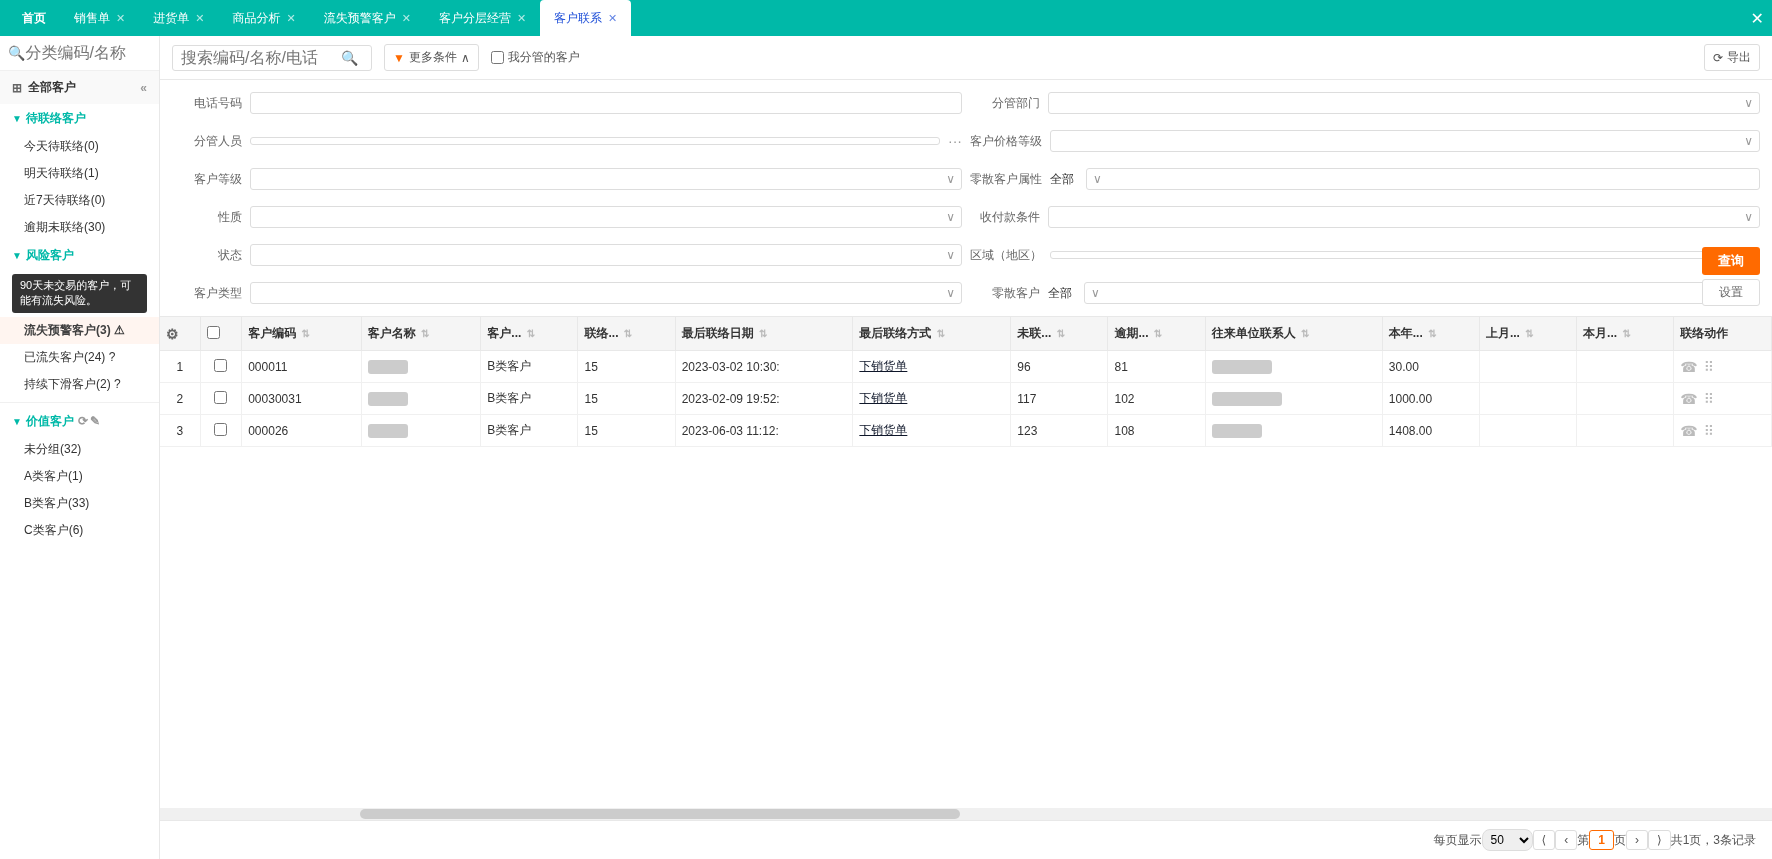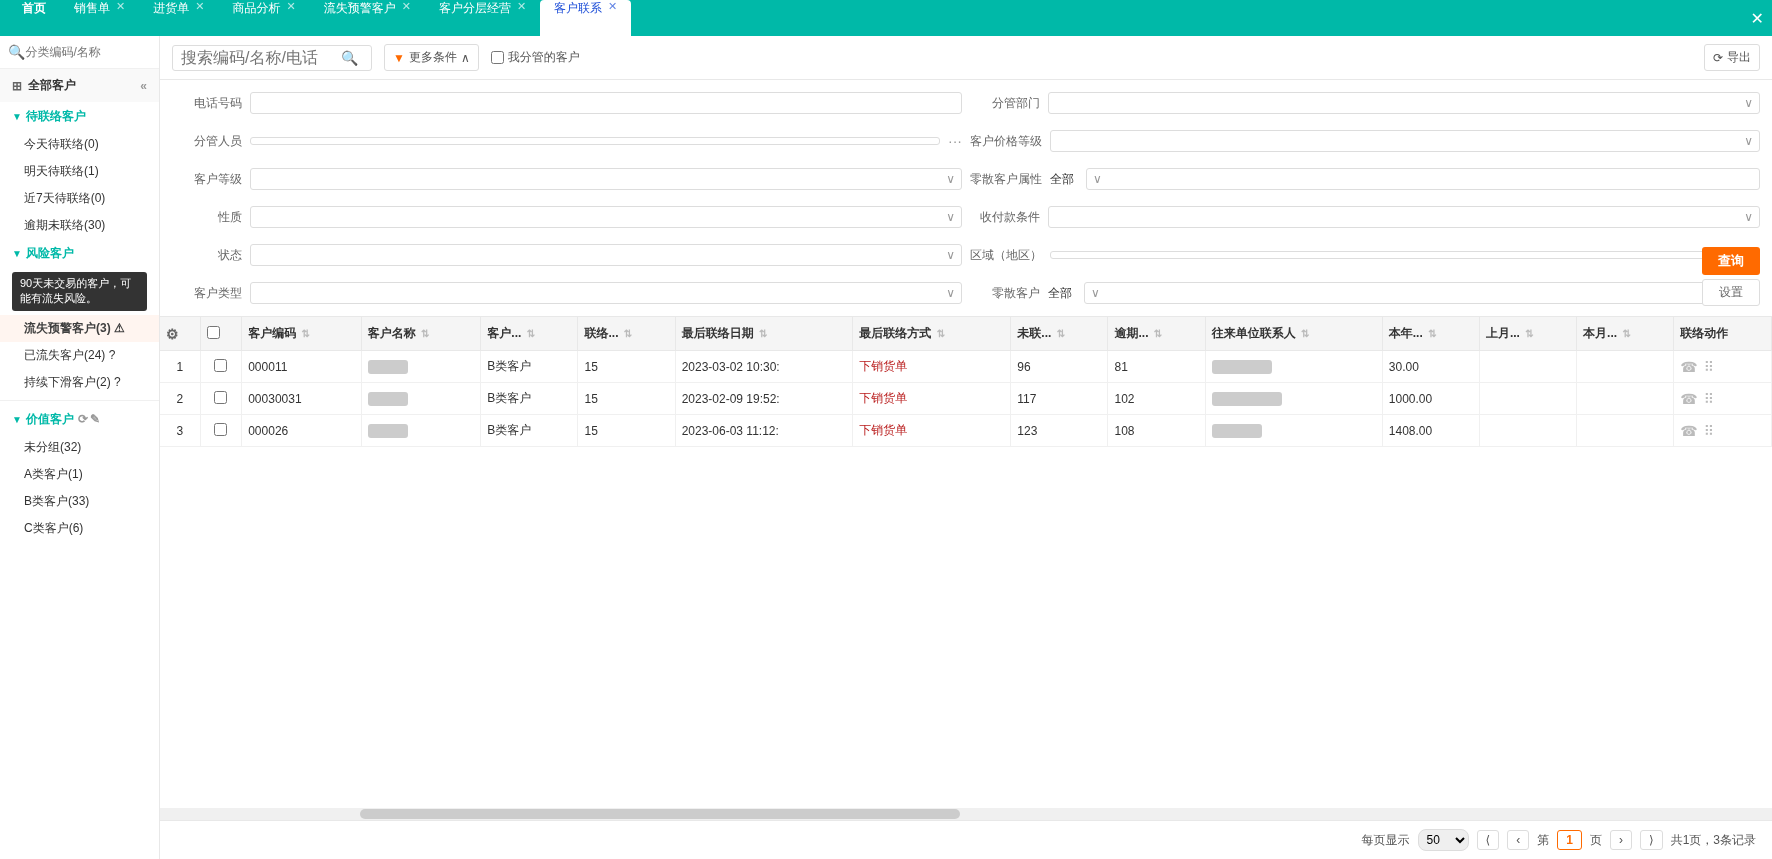--- a/index.html
+++ b/index.html
@@ -3,41 +3,41 @@
   <meta charset="utf-8">
   <style>
     * { box-sizing: border-box; margin: 0; padding: 0; font-family: 'Microsoft YaHei', Arial, sans-serif; font-size: 12px; }
     body { background: #f5f5f5; overflow: hidden; width: 1772px; height: 859px; }
 
     
     .top-nav {
       display: flex; align-items: center; background: #00b9a8; height: 36px; padding: 0 8px;
     }
     .nav-tab {
-      display: flex; height: 36px; padding: 0 14px; color: #fff; cursor: pointer;
+      display: flex; align-items: center; height: 36px; padding: 0 14px; color: #fff; cursor: pointer;
       font-size: 13px; white-space: nowrap; position: relative;
     }
     .nav-tab.active { background: #fff; color: #1d4ed8; border-radius: 4px 4px 0 0; }
     .nav-tab .close-icon { margin-left: 6px; font-size: 11px; opacity: 0.7; }
     .nav-tab-home { color: #fff; font-weight: bold; }
     .top-nav-right { margin-left: auto; color: #fff; font-size: 16px; cursor: pointer; }
 
     
     .main-layout { display: flex; height: calc(859px - 36px); }
 
     
     .sidebar {
       width: 160px; background: #fff; border-right: 1px solid #e8e8e8;
       display: flex; flex-direction: column; overflow-y: auto;
     }
     .sidebar-search {
       display: flex; align-items: center; padding: 8px; border-bottom: 1px solid #f0f0f0;
     }
     .sidebar-search input {
-      border: none; outline: none; flex: 1; font-size: 12px; color: #be185d;
+      border: none; outline: none; flex: 1; font-size: 16px; color: #be185d;
       background: transparent;
     }
     .sidebar-search .search-icon { color: #ccc; font-size: 14px; cursor: pointer; }
     .sidebar-all-customers {
       display: flex; align-items: center; padding: 8px 12px; font-weight: bold; color: #333;
       background: #f9f9f9; cursor: pointer;
     }
     .sidebar-all-customers .grid-icon { margin-right: 6px; color: #666; }
     .sidebar-collapse-icon { margin-left: auto; color: #999; cursor: pointer; }
 
@@ -128,32 +128,32 @@
     .data-table th {
       background: #f5f5f5; border-bottom: 1px solid #e8e8e8; border-right: 1px solid #e8e8e8;
       padding: 8px 6px; text-align: left; white-space: nowrap; font-weight: bold;
       color: #333; font-size: 12px; cursor: pointer;
     }
     .data-table th .sort-icon { color: #bbb; font-size: 10px; margin-left: 2px; }
     .data-table td {
       border-bottom: 1px solid #f0f0f0; border-right: 1px solid #f0f0f0;
       padding: 7px 6px; color: #333; white-space: nowrap;
     }
-    .link-text { color: #b91c1c; cursor: pointer; }
+    .link-text { color: #0f172a; text-decoration: underline; cursor: pointer; }
     .blurred {
       background: #ccc; color: transparent; border-radius: 3px; display: inline-block;
       min-width: 40px; height: 14px; vertical-align: middle;
     }
     .action-icons { display: flex; gap: 6px; align-items: center; }
     .action-icon { color: #bbb; cursor: pointer; font-size: 14px; }
 
     
     .pagination-bar {
       display: flex; align-items: center; justify-content: flex-end; padding: 8px 16px;
-      background: #fff; border-top: 1px solid #e8e8e8; gap: 8px; font-size: 12px; color: #555;
+      background: #fff; border-top: 1px solid #e8e8e8; font-size: 12px; color: #555;
     }
     .page-size-select {
       border: 1px solid #ddd; border-radius: 8px; padding: 2px 4px; font-size: 12px;
     }
     .page-btn {
       border: 1px solid #ddd; border-radius: 3px; padding: 2px 8px; cursor: pointer;
       background: #fff; color: #555; font-size: 12px;
     }
     .page-btn.active { background: #fff; color: #ff6a00; border-color: #ff6a00; font-weight: bold; }
 

